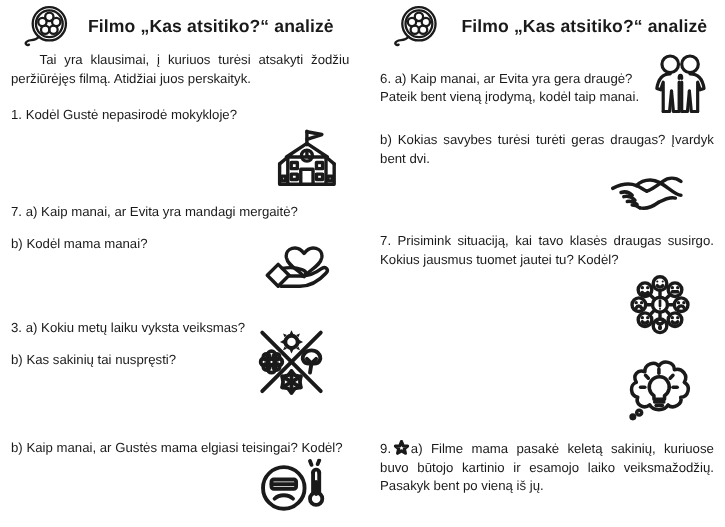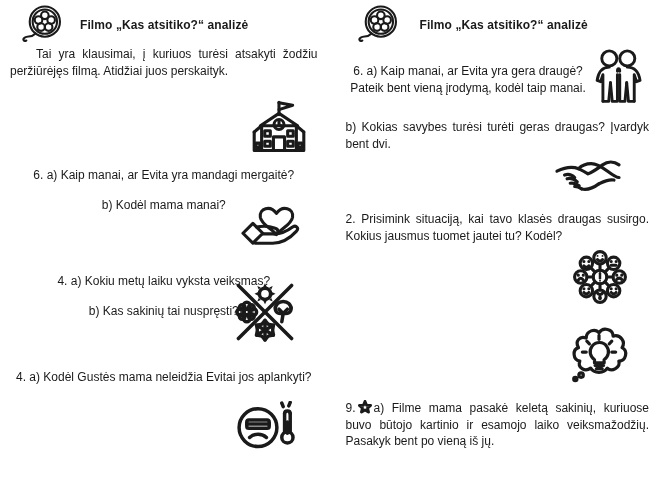--- a/index.html
+++ b/index.html
@@ -38,36 +38,36 @@
     padding-top: 4px;
     box-sizing: border-box;
   }
   .hdr .reel {
     width: 52px;
     height: 42px;
     flex: 0 0 52px;
     margin-left: 8px;
   }
   .hdr .title {
-    font-size: 12px;
+    font-size: 16px;
     font-weight: bold;
     letter-spacing: 0.1px;
     margin-left: 10px;
     white-space: nowrap;
   }
   .col-right .hdr .title { margin-left: 14px; }
 
   p.q {
     font-size: 12px;
     line-height: 1.38;
     margin: 0;
     text-align: justify;
     text-justify: inter-word;
   }
-  p.q.nojust { text-align: center; }
+  p.q.nojust { text-align: left; }
 
   .intro { text-indent: 26px; margin: 0 0 2px 0; }
 
   .block { position: relative; }
 
   .spacer-2 { height: 9px; }
   .spacer-3 { height: 13px; }
   .spacer-4 { height: 17px; }
   .spacer-5 { height: 22px; }
   .spacer-6 { height: 26px; }
@@ -116,20 +116,21 @@
         </svg>
       </span>
       <span class="title">Filmo „Kas atsitiko?“ analizė</span>
     </div>
 
     <p class="q intro">Tai yra klausimai, į kuriuos turėsi atsakyti žodžiu peržiūrėjęs filmą. Atidžiai juos perskaityk.</p>
 
     <div class="spacer-4"></div>
 
     <div class="block">
+      <p class="q nojust">1. Kodėl Gustė nepasirodė mokykloje?</p>
       <div class="icon-row pr6">
         <span>
           <svg viewBox="0 0 100 100" width="62" height="62">
             <g class="ic" stroke-width="4">
               <path d="M50 10 L50 30"></path>
               <path d="M50 11 L72 15 L50 22"></path>
               <path d="M50 28 L20 48 L80 48 Z"></path>
               <path d="M22 48 L22 88 L78 88 L78 48"></path>
               <path d="M10 58 L22 48"></path>
               <path d="M90 58 L78 48"></path>
@@ -146,41 +147,41 @@
               <rect x="81" y="76" width="6" height="7"></rect>
             </g>
           </svg>
         </span>
       </div>
     </div>
 
     <div class="spacer-2"></div>
 
     <div class="block">
-      <p class="q nojust">6. a) Kaip manai, ar Evita yra mandagi mergaitė?</p>
+      <p class="q nojust">7. a) Kaip manai, ar Evita yra mandagi mergaitė?</p>
       <div class="spacer-3"></div>
       <p class="q nojust">b) Kodėl mama manai?</p>
       <div class="icon-row pr14" style="margin-top:-22px">
         <span>
           <svg viewBox="0 0 100 90" width="62" height="56">
             <g class="ic" stroke-width="5">
               <path d="M62 36 C 72 22, 90 28, 88 42 C 86 54, 70 60, 62 70 C 54 60, 38 54, 36 42 C 34 28, 52 22, 62 36 Z"></path>
               <path d="M30 58 C 40 56, 52 57, 60 60 C 66 62, 66 69, 59 69 L 40 69"></path>
               <path d="M59 69 C 70 69, 80 64, 88 58 C 94 54, 99 60, 94 65 C 84 76, 70 84, 56 84 L 28 84"></path>
               <path d="M8 68 L24 52 L40 68 L24 84 Z"></path>
             </g>
           </svg>
         </span>
       </div>
     </div>
 
     <div class="spacer-6"></div>
 
     <div class="block">
-      <p class="q nojust">4. a) Kokiu metų laiku vyksta veiksmas?</p>
+      <p class="q nojust">3. a) Kokiu metų laiku vyksta veiksmas?</p>
       <div class="spacer-3"></div>
       <p class="q nojust">b) Kas sakinių tai nuspręsti?</p>
       <div class="icon-row pr14" style="margin-top:-42px">
         <span>
           <svg viewBox="0 0 100 100" width="70" height="70">
             <g class="ic" stroke-width="3">
               <path d="M12 12 L88 88"></path>
               <path d="M88 12 L12 88"></path>
 
               <g transform="translate(50,24)">
@@ -226,22 +227,22 @@
               </g>
             </g>
           </svg>
         </span>
       </div>
     </div>
 
     <div class="spacer-5"></div>
 
     <div class="block">
-      <p class="q nojust">4. a) Kodėl Gustės mama neleidžia Evitai jos aplankyti?</p>
       <div class="spacer-3"></div>
+      <p class="q nojust">b) Kaip manai, ar Gustės mama elgiasi teisingai? Kodėl?</p>
       <div class="icon-row pr14" style="margin-top:2px">
         <span>
           <svg viewBox="0 0 100 70" width="70" height="49">
             <g class="ic" stroke-width="4">
               <circle cx="40" cy="38" r="27"></circle>
               <rect x="24" y="27" width="32" height="12" rx="3"></rect>
               <path d="M24 33 L56 33"></path>
               <path d="M28 52 C 34 46, 46 46, 52 52"></path>
 
               <path d="M78 18 L78 45"></path>
@@ -317,21 +318,21 @@
               <path d="M72 44 C 80 40, 88 36, 96 38"></path>
             </g>
           </svg>
         </span>
       </div>
     </div>
 
     <div class="spacer-4"></div>
 
     <div class="block">
-      <p class="q">2. Prisimink situaciją, kai tavo klasės draugas susirgo. Kokius jausmus tuomet jautei tu? Kodėl?</p>
+      <p class="q">7. Prisimink situaciją, kai tavo klasės draugas susirgo. Kokius jausmus tuomet jautei tu? Kodėl?</p>
       <div class="icon-row pr14" style="margin-top:2px">
         <span>
           <svg viewBox="0 0 100 100" width="62" height="62">
             <g class="ic" stroke-width="3">
               <circle cx="50" cy="50" r="11"></circle>
               <path d="M50 44 L50 52" stroke-width="4"></path>
               <circle cx="50" cy="56" r="1.5" class="icf"></circle>
               <circle cx="50" cy="19" r="10"></circle>
               <circle cx="72" cy="28" r="10"></circle>
               <circle cx="81" cy="50" r="10"></circle>

